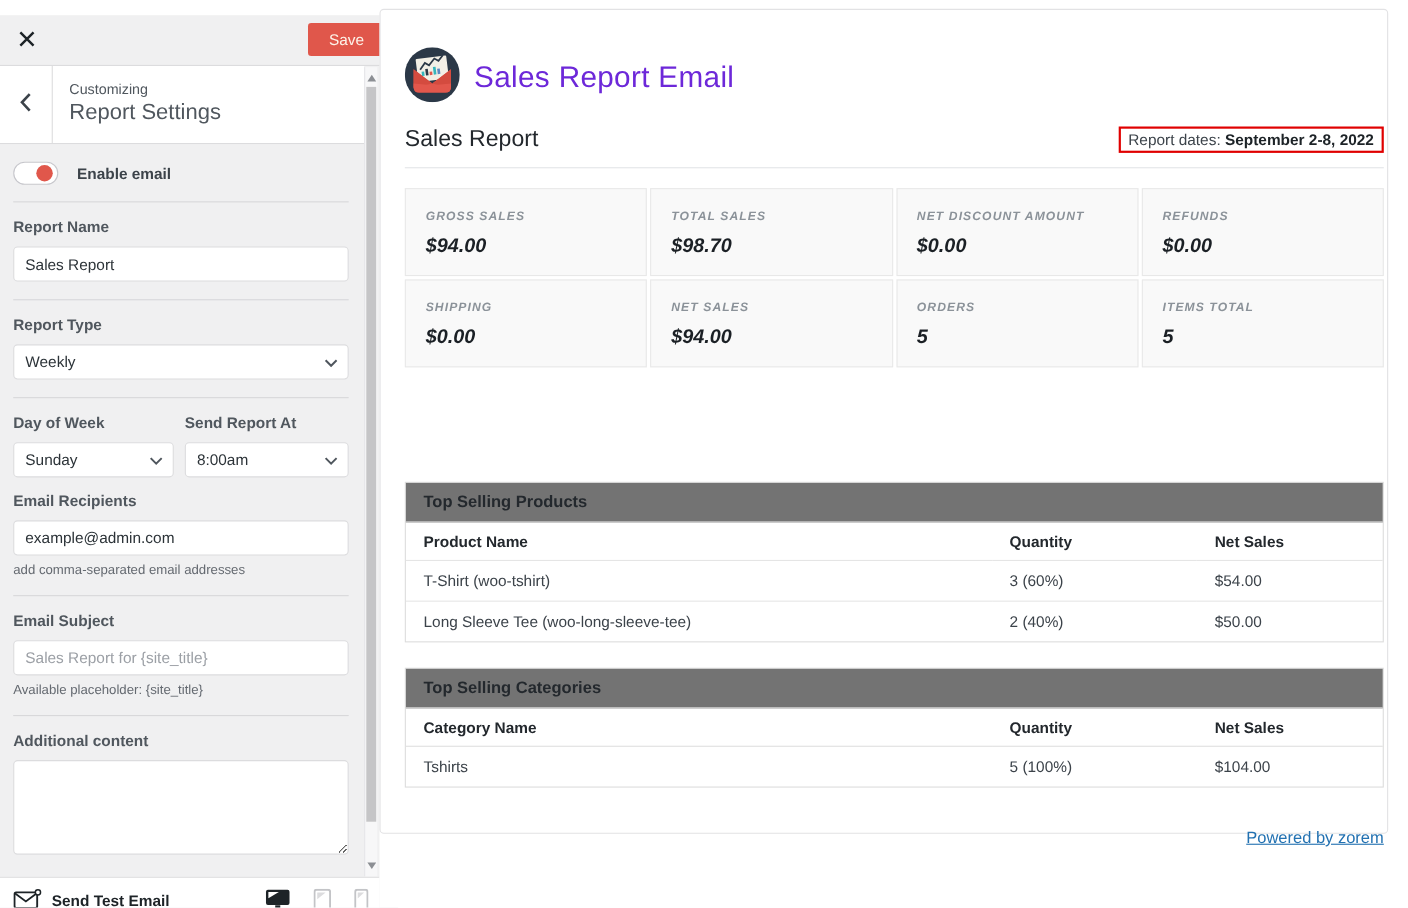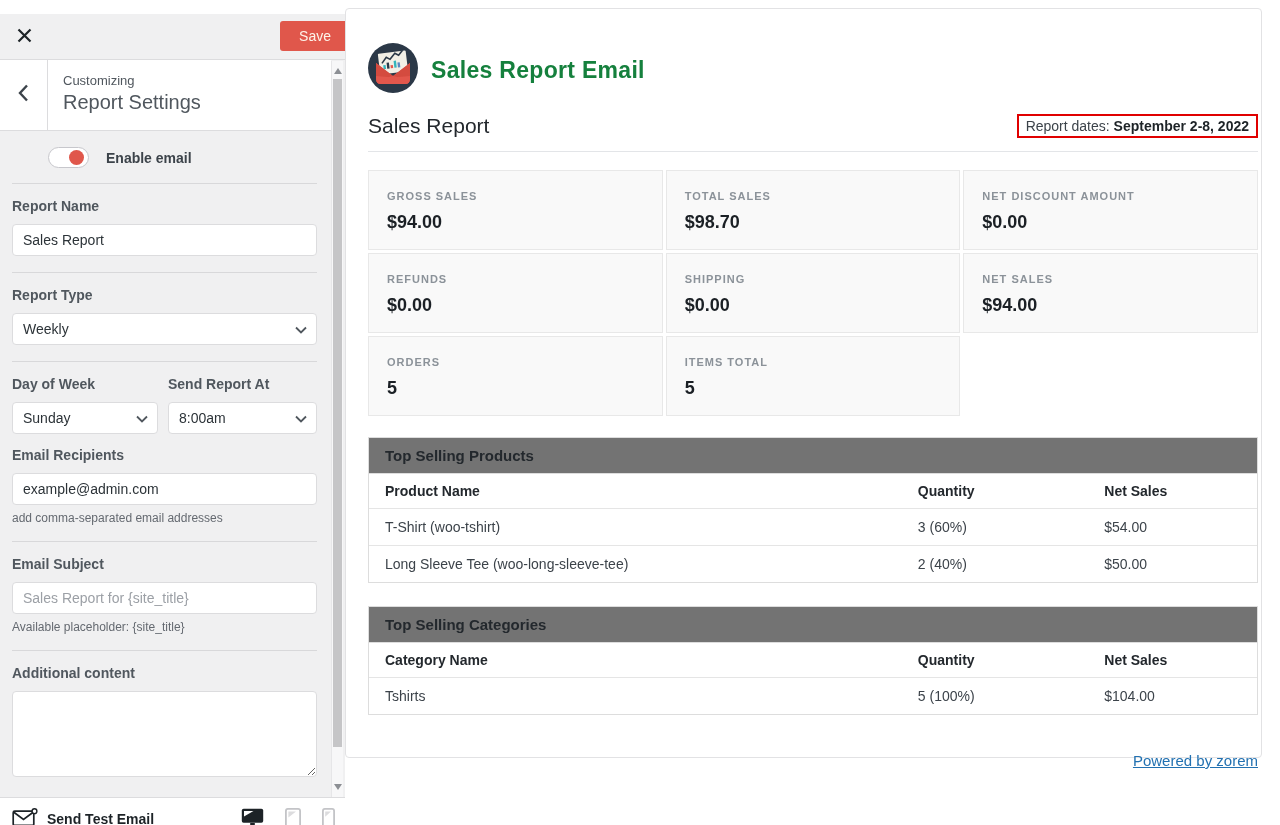--- a/index.html
+++ b/index.html
@@ -23,21 +23,21 @@
   .ctrl-label { display:block; font-weight:700; color:#50575e; font-size:14px; margin-bottom:10px; }
   .txt-input, .sel, .ta {
     width:100%; height:32px; background:#fff; border:1px solid #dcdcde; border-radius:4px;
     padding:0 10px; font-size:14px; color:#2c3338; font-family:"Liberation Sans",sans-serif;
   }
   .txt-input::placeholder { color:#9ca0a6; }
   .sel { appearance:none; -webkit-appearance:none; padding-right:28px; }
   .sel-wrap { position:relative; }
   .sel-wrap svg { position:absolute; right:10px; top:13px; pointer-events:none; }
   .help { font-size:12px; color:#646970; margin-top:6px; }
-  .toggle-row { display:flex; align-items:center; gap:17px; padding:15px 12px;margin-left:36px; }
+  .toggle-row { display:flex; align-items:center; gap:17px; padding:15px 12px; }
   .toggle { width:41px; height:21px; border-radius:11px; background:#fff; border:1px solid #c7c7cc; position:relative; cursor:pointer; flex:none; }
   .toggle .knob { position:absolute; right:4px; top:2px; width:15px; height:15px; border-radius:50%; background:#e0574b; }
   .toggle-label { font-weight:700; color:#3c434a; }
   .two-col { display:flex; gap:10px; padding:14px 14px 0 12px; }
   .two-col .col1 { width:146px; } .two-col .col2 { width:149px; }
   .ta { height:86px; padding:8px 10px; resize:both; }
 
   .scrollbar { position:absolute; top:47px; bottom:42px; left:331px; width:12px; background:#f7f7f8; border-left:1px solid #e6e6e8; }
   .sb-arrow { position:absolute; left:2px; width:8px; height:0; border-left:4px solid transparent; border-right:4px solid transparent; }
   .sb-up { top:7px; border-bottom:6px solid #8c8f94; }
@@ -49,28 +49,28 @@
   .devices { position:absolute; right:8px; top:0; height:42px; display:flex; align-items:center; gap:17px; }
   .device-btn { background:none; border:none; cursor:pointer; padding:2px; display:flex; }
   .active-bar { position:absolute; left:-11px; bottom:-9px; width:44px; height:7px; background:#1d2327; }
   .device-desktop { position:relative; }
 
   
   .preview { position:absolute; left:345px; top:0; right:0; bottom:0; background:#fff; }
   .preview-panel { position:absolute; left:0; top:8px; width:917px; height:750px; background:#fff;
     border:1px solid #e2e2e4; border-radius:4px; padding:34px 3px 0 22px; }
   .email-header { display:flex; align-items:center; gap:13px; }
-  .email-title { font-size:23px; color:#15803d; font-weight:700; letter-spacing:.3px; }
+  .email-title { font-size:27px; color:#6d28d9; font-weight:400; letter-spacing:.3px; }
   .report-row { display:flex; align-items:center; justify-content:space-between; margin-top:17px; }
   .report-heading { font-size:21px; font-weight:400; color:#23282d; }
   .report-dates { border:2px solid #e00000; padding:2px 7px; font-size:14px; color:#3c434a; white-space:nowrap; }
   .report-dates b { color:#1d2327; }
   .pv-hr { border:none; border-top:1px solid #e3e5e8; margin-top:13px; }
 
-  .stats-grid { display:grid; grid-template-columns:repeat(3,1fr); gap:3px; margin-top:18px; }
+  .stats-grid { display:grid; grid-template-columns:repeat(4,1fr); gap:3px; margin-top:18px;font-style:italic; }
   .stat-cell { background:#f9f9f9; border:1px solid #e8e8e8; height:80px; padding:19px 18px 0; }
   .stat-cell.empty { background:transparent; border:none; }
   .stat-label { font-size:11px; font-weight:700; color:#8b9299; letter-spacing:1px; }
   .stat-value { font-size:18px; font-weight:700; color:#1b2025; margin-top:10px; }
 
   .tbl-panel { border:1px solid #ddd; margin-top:21px; }
   .tbl-panel + .tbl-panel { margin-top:23px; }
   .tbl-title { background:#737373; border-bottom:1px solid #ddd; padding:9px 16px; font-size:15px; font-weight:700; color:#23282d; }
   table.pv-table { width:100%; border-collapse:collapse; table-layout:fixed; }
   .pv-table th { text-align:left; font-size:14px; font-weight:700; color:#23282d; padding:9px 16px; border-bottom:1px solid #e5e5e5; }

